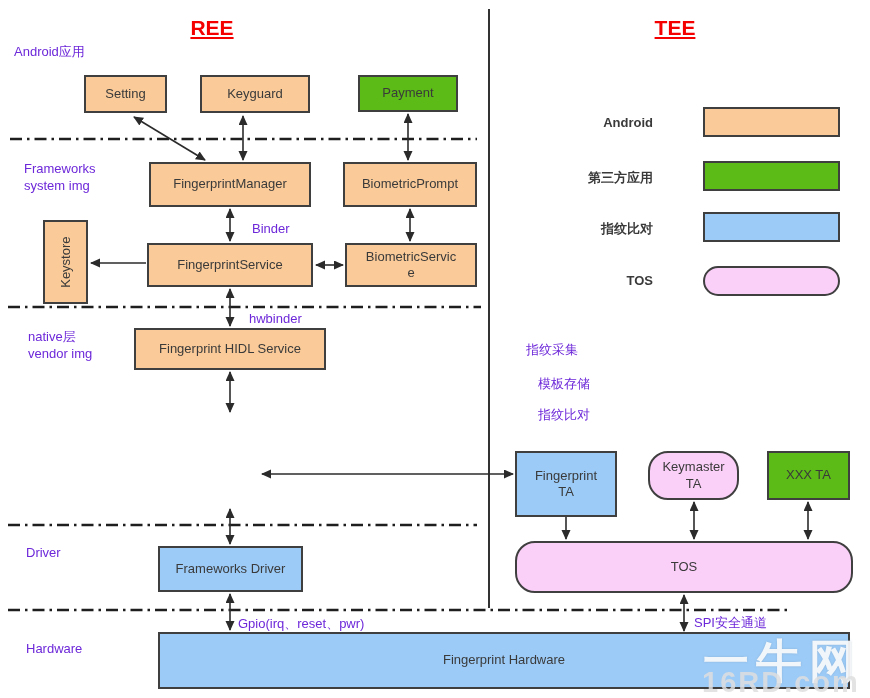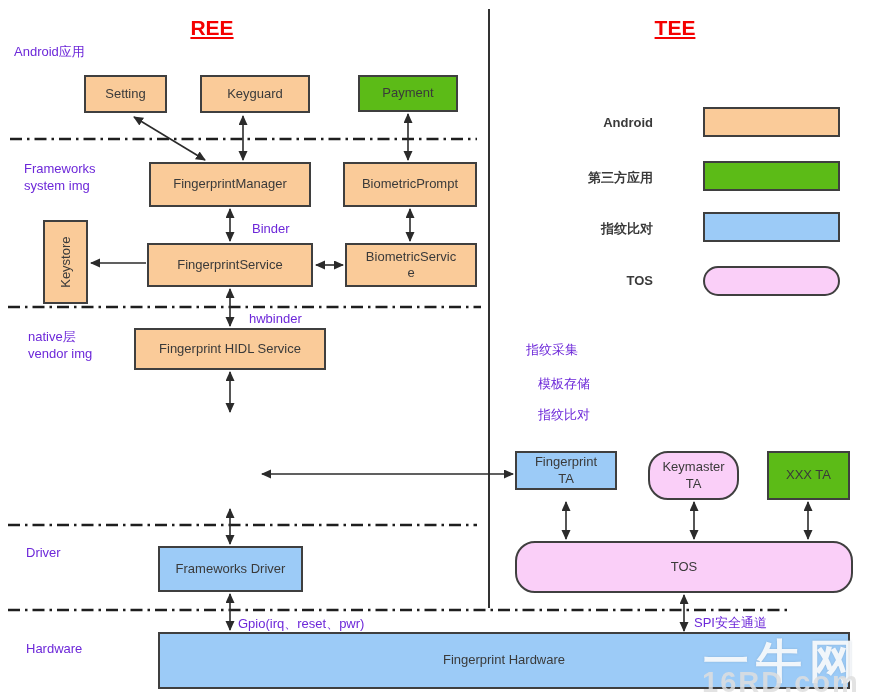--- a/index.html
+++ b/index.html
@@ -106,21 +106,21 @@
   <div class="swatch green" style="top:161px"></div>
   <div class="legend-lbl" style="left:533px;top:220px">指纹比对</div>
   <div class="swatch blue" style="top:212px"></div>
   <div class="legend-lbl" style="left:533px;top:273px">TOS</div>
   <div class="swatch pink" style="top:266px"></div>
 
   <div class="lbl" style="left:526px;top:342px">指纹采集</div>
   <div class="lbl" style="left:538px;top:376px">模板存储</div>
   <div class="lbl" style="left:538px;top:407px">指纹比对</div>
 
-  <div class="box blue" style="left:515px;top:451px;width:102px;height:39px">Fingerprint
+  <div class="box blue" style="left:515px;top:451px;width:102px;height:66px">Fingerprint
 TA</div>
   <div class="box pink" style="left:648px;top:451px;width:91px;height:49px">Keymaster
 TA</div>
   <div class="box green" style="left:767px;top:451px;width:83px;height:49px">XXX TA</div>
   <div class="box pink" style="left:515px;top:541px;width:338px;height:52px">TOS</div>
 
   <div class="lbl" style="left:694px;top:615px">SPI安全通道</div>
 
   <div class="wm1">一牛网</div>
   <div class="wm2">16RD.com</div>

